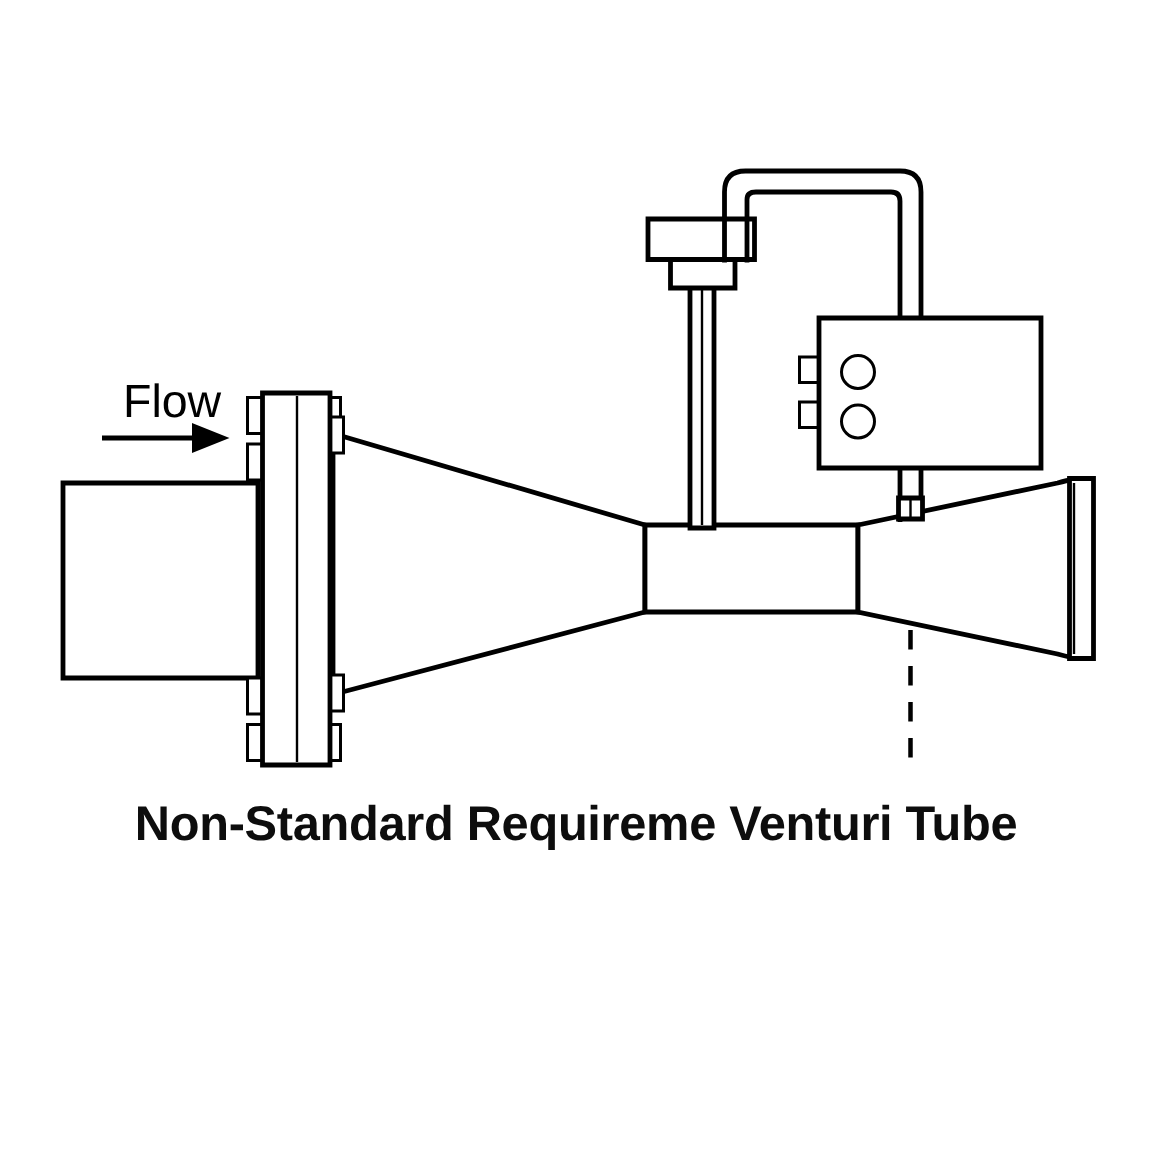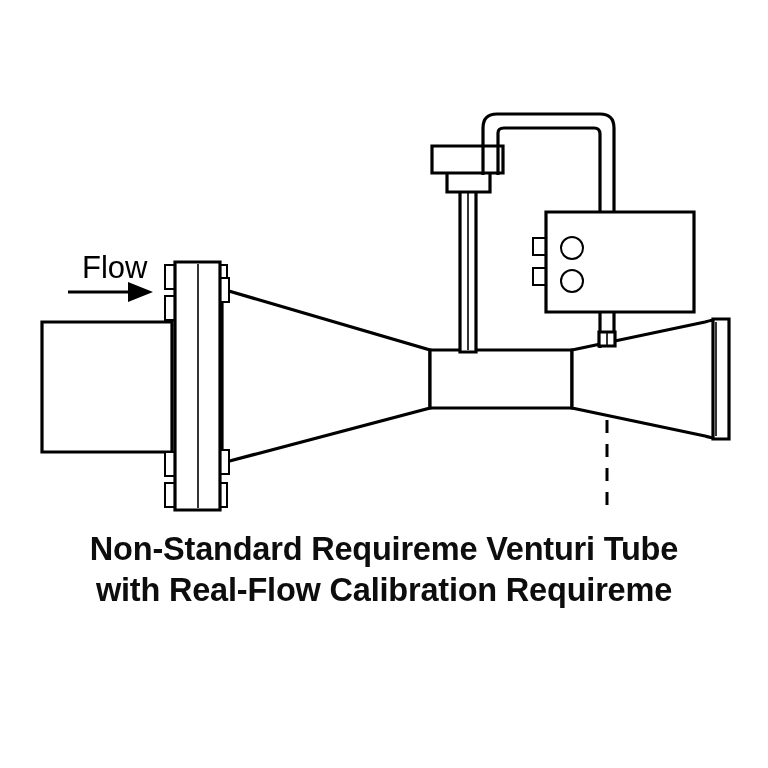--- a/index.html
+++ b/index.html
@@ -198,15 +198,14 @@
       <text id="flow-text" class="flow-label" x="82" y="278">Flow</text>
       <g>
         <line class="stroke" x1="68" y1="292" x2="133" y2="292" stroke-width="7"></line>
         <path class="solidblack" d="M 128,282 L 153,292 L 128,302 Z"></path>
       </g>
     </g>
 
   </svg>
 
   <div class="caption" id="caption-line1">Non-Standard Requireme Venturi Tube</div>
-  <div class="caption" id="caption-line2">with Real-Flow Calibration Requireme</div>
 
 </div>
 
 </body></html>

